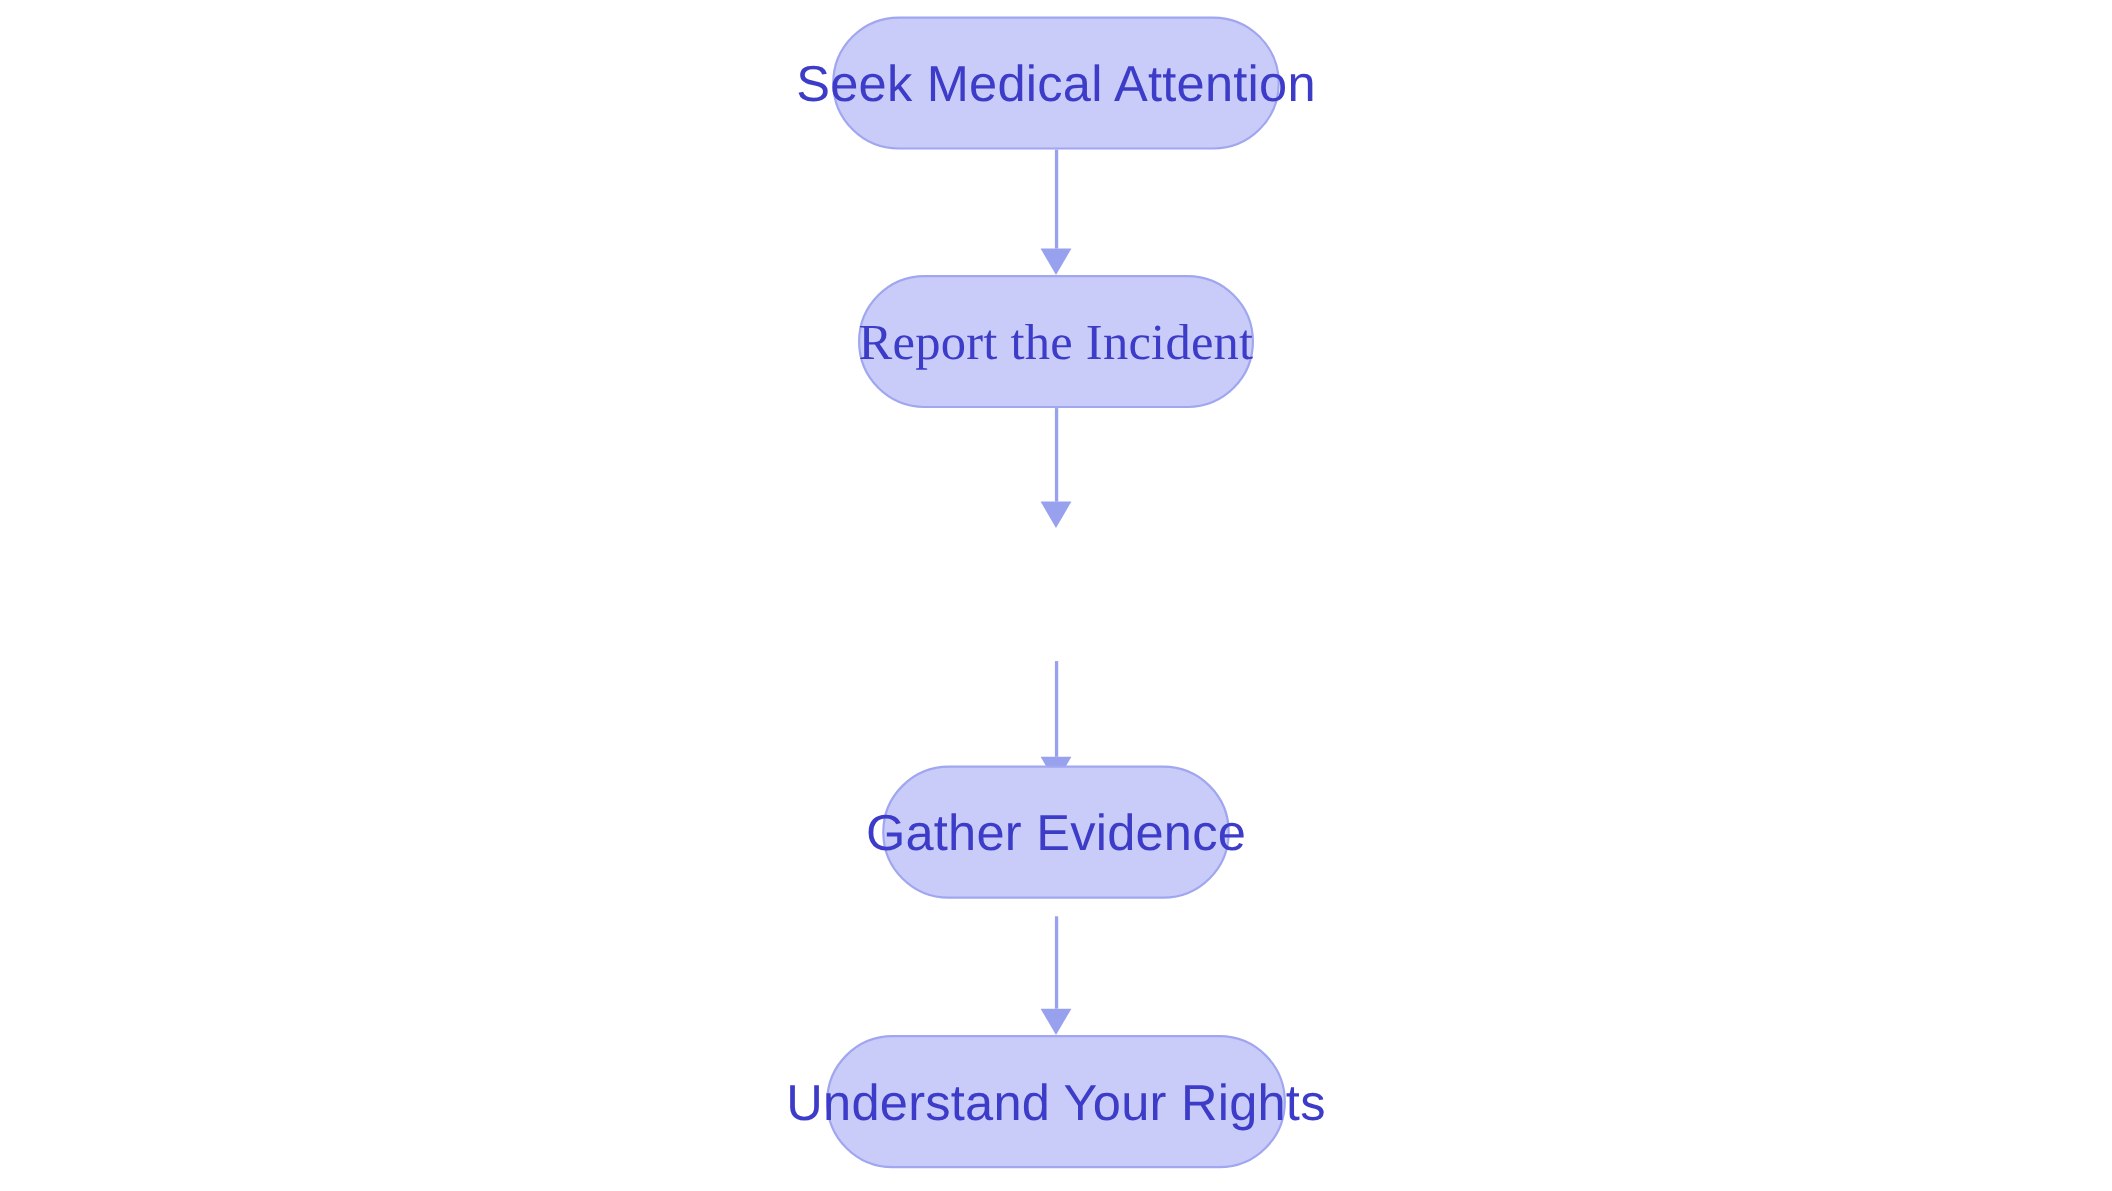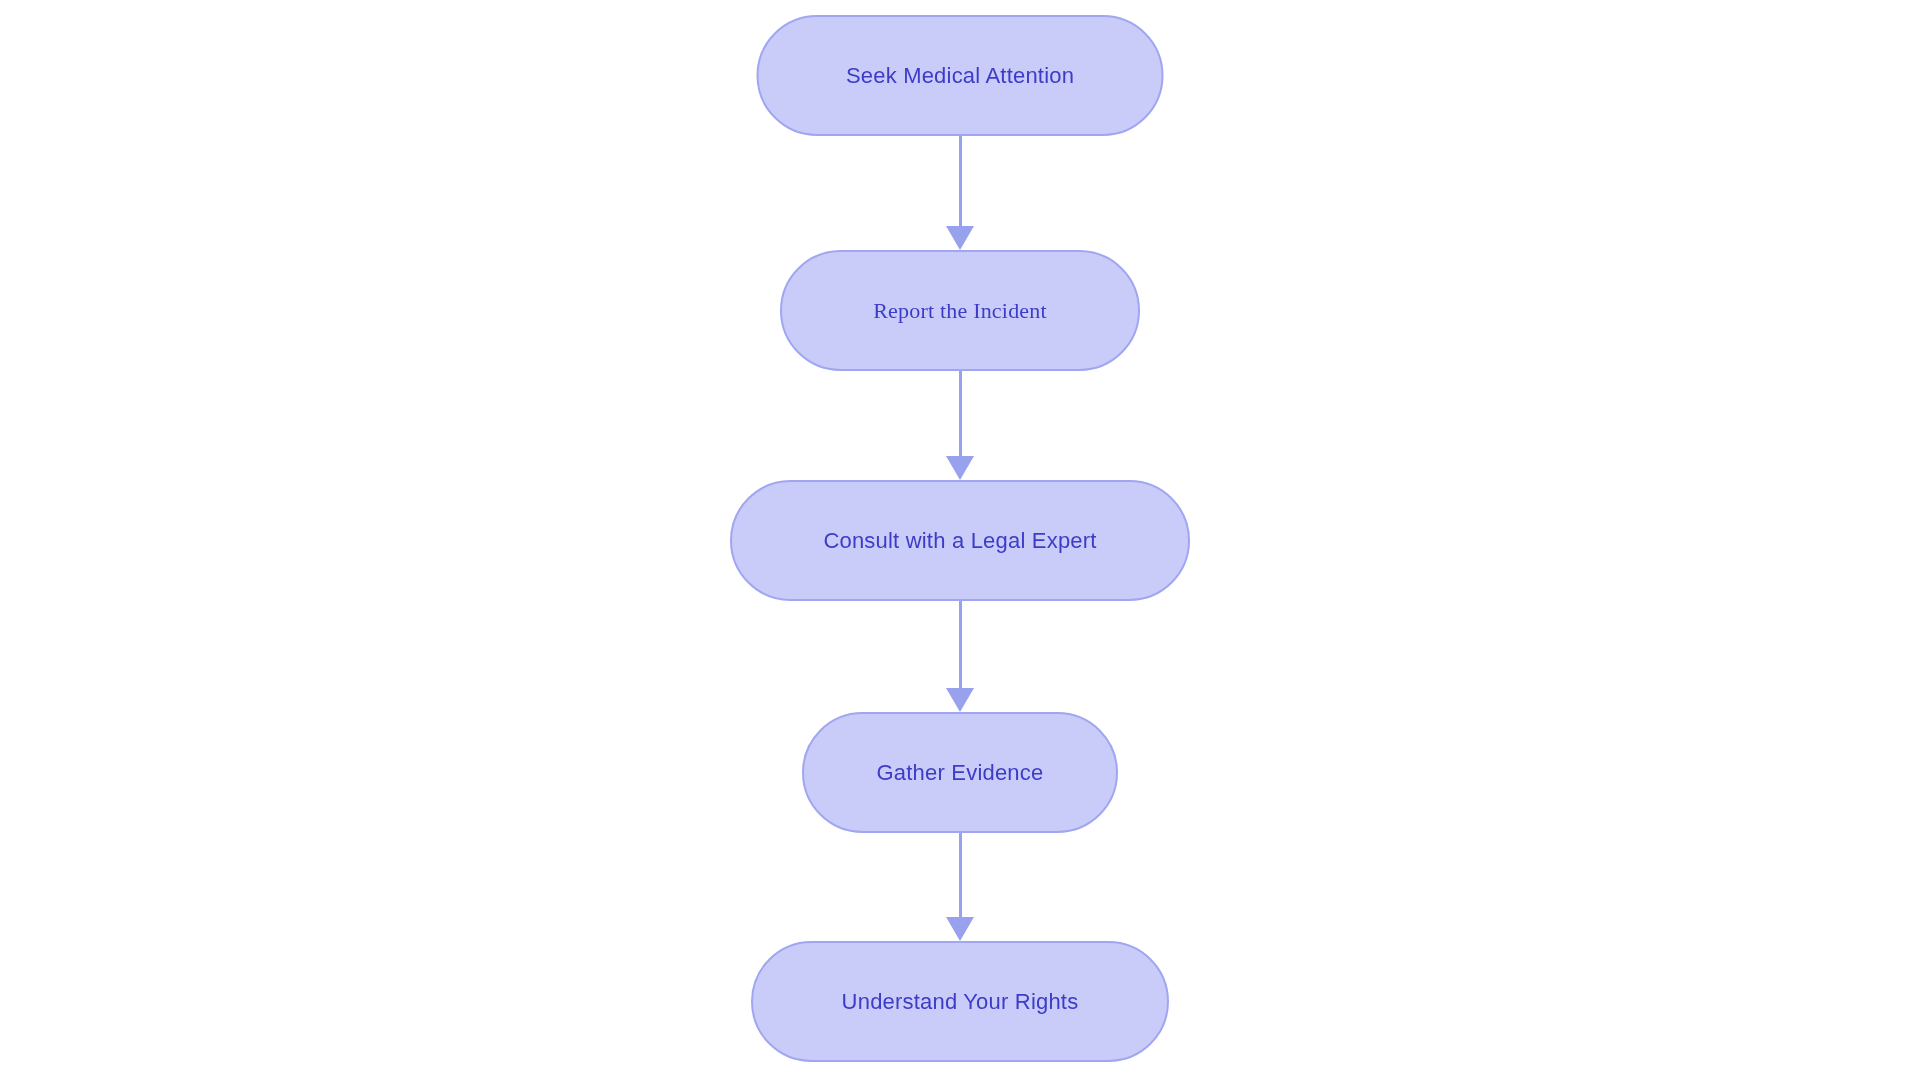--- a/index.html
+++ b/index.html
@@ -21,28 +21,28 @@
     transform: translateX(-50%);
     height: 121px;
     border-radius: 60.5px;
     background: var(--node-fill, #c9ccf8);
     border: 2px solid var(--node-border, #a0a6f0);
     box-sizing: border-box;
     display: flex;
     align-items: center;
     justify-content: center;
     color: var(--node-text, #3c3cc8);
-    font-size: 22px;
+    font-size: 46px;
     letter-spacing: 0.2px;
     white-space: nowrap;
   }
   .node-1 { top: 15px;  width: 407px; }
   .node-2 { top: 250px; width: 360px; font-family: Liberation Serif, serif; }
   .node-3 { top: 480px; width: 460px; }
-  .node-4 { top: 712px; width: 316px; }
+  .node-4 { top: 696px; width: 316px; }
   .node-5 { top: 941px; width: 418px; }
 
   .arrow {
     position: absolute;
     left: 960px;
     transform: translateX(-50%);
     display: flex;
     flex-direction: column;
     align-items: center;
   }
@@ -80,23 +80,20 @@
 
   <div class="node node-2">
     <span>Report the Incident</span>
   </div>
 
   <div class="arrow arrow-2">
     <div class="arrow-line"></div>
     <div class="arrow-head"></div>
   </div>
 
-  <div class="node node-3">
-    <span>Consult with a Legal Expert</span>
-  </div>
 
   <div class="arrow arrow-3">
     <div class="arrow-line"></div>
     <div class="arrow-head"></div>
   </div>
 
   <div class="node node-4">
     <span>Gather Evidence</span>
   </div>
 

